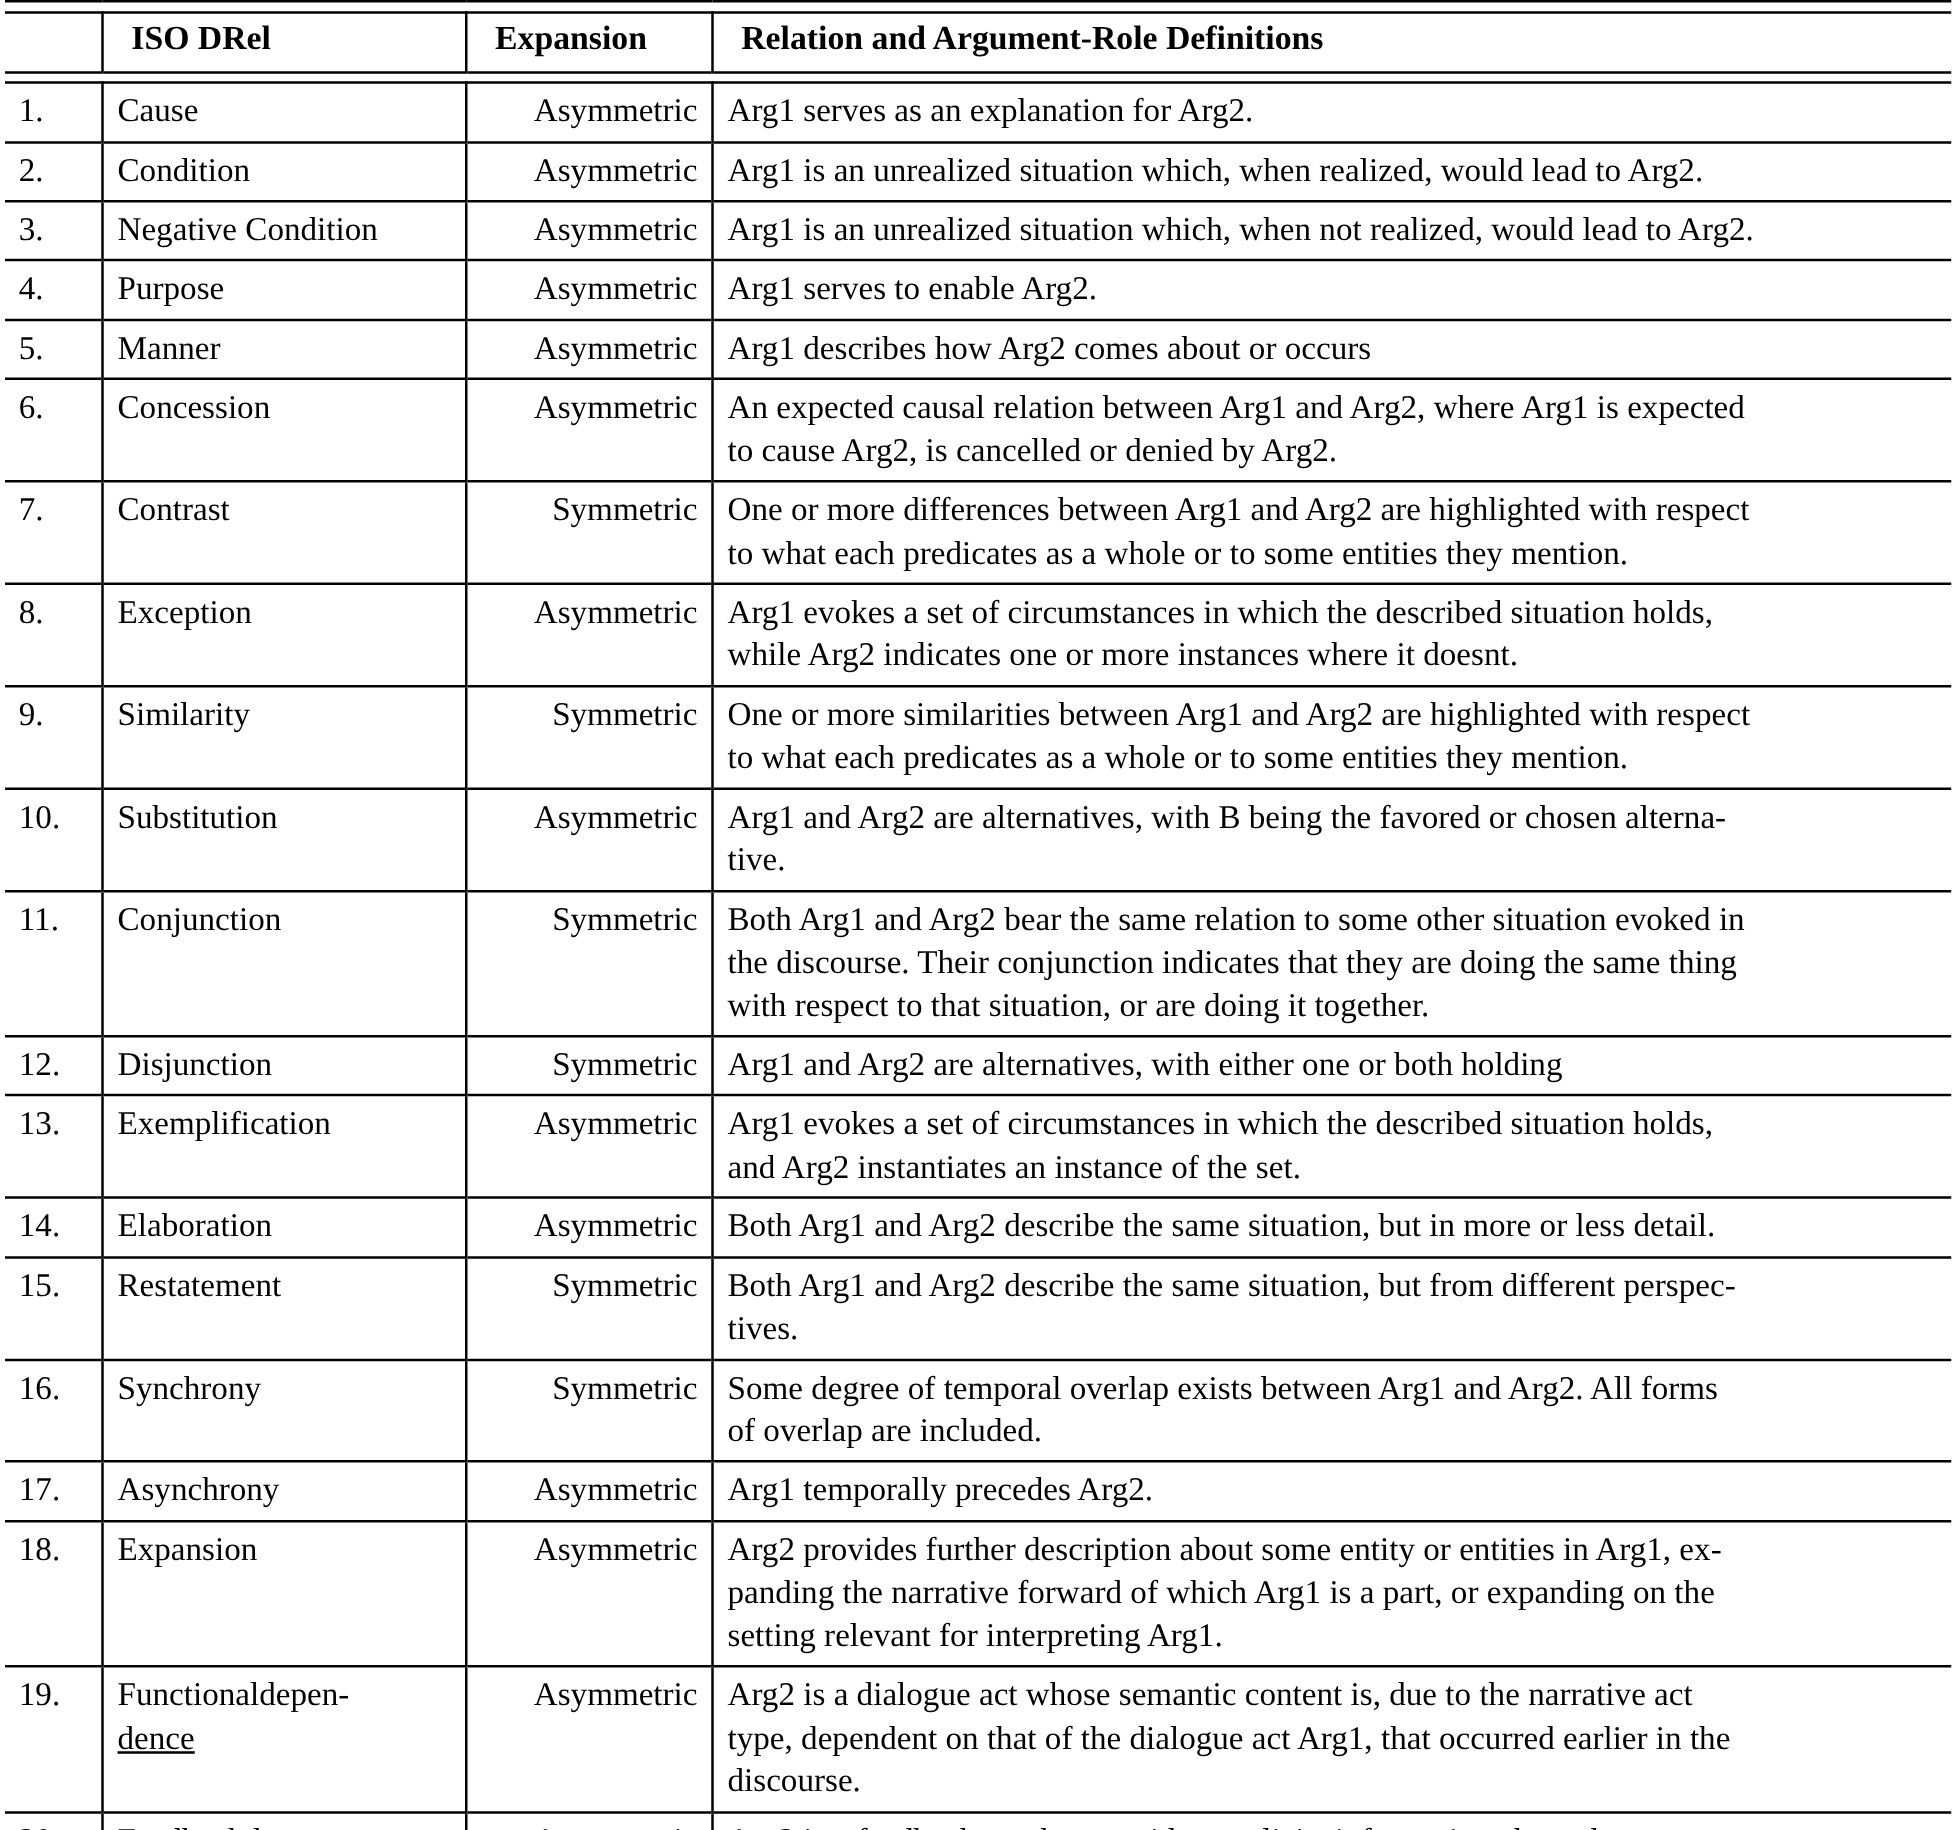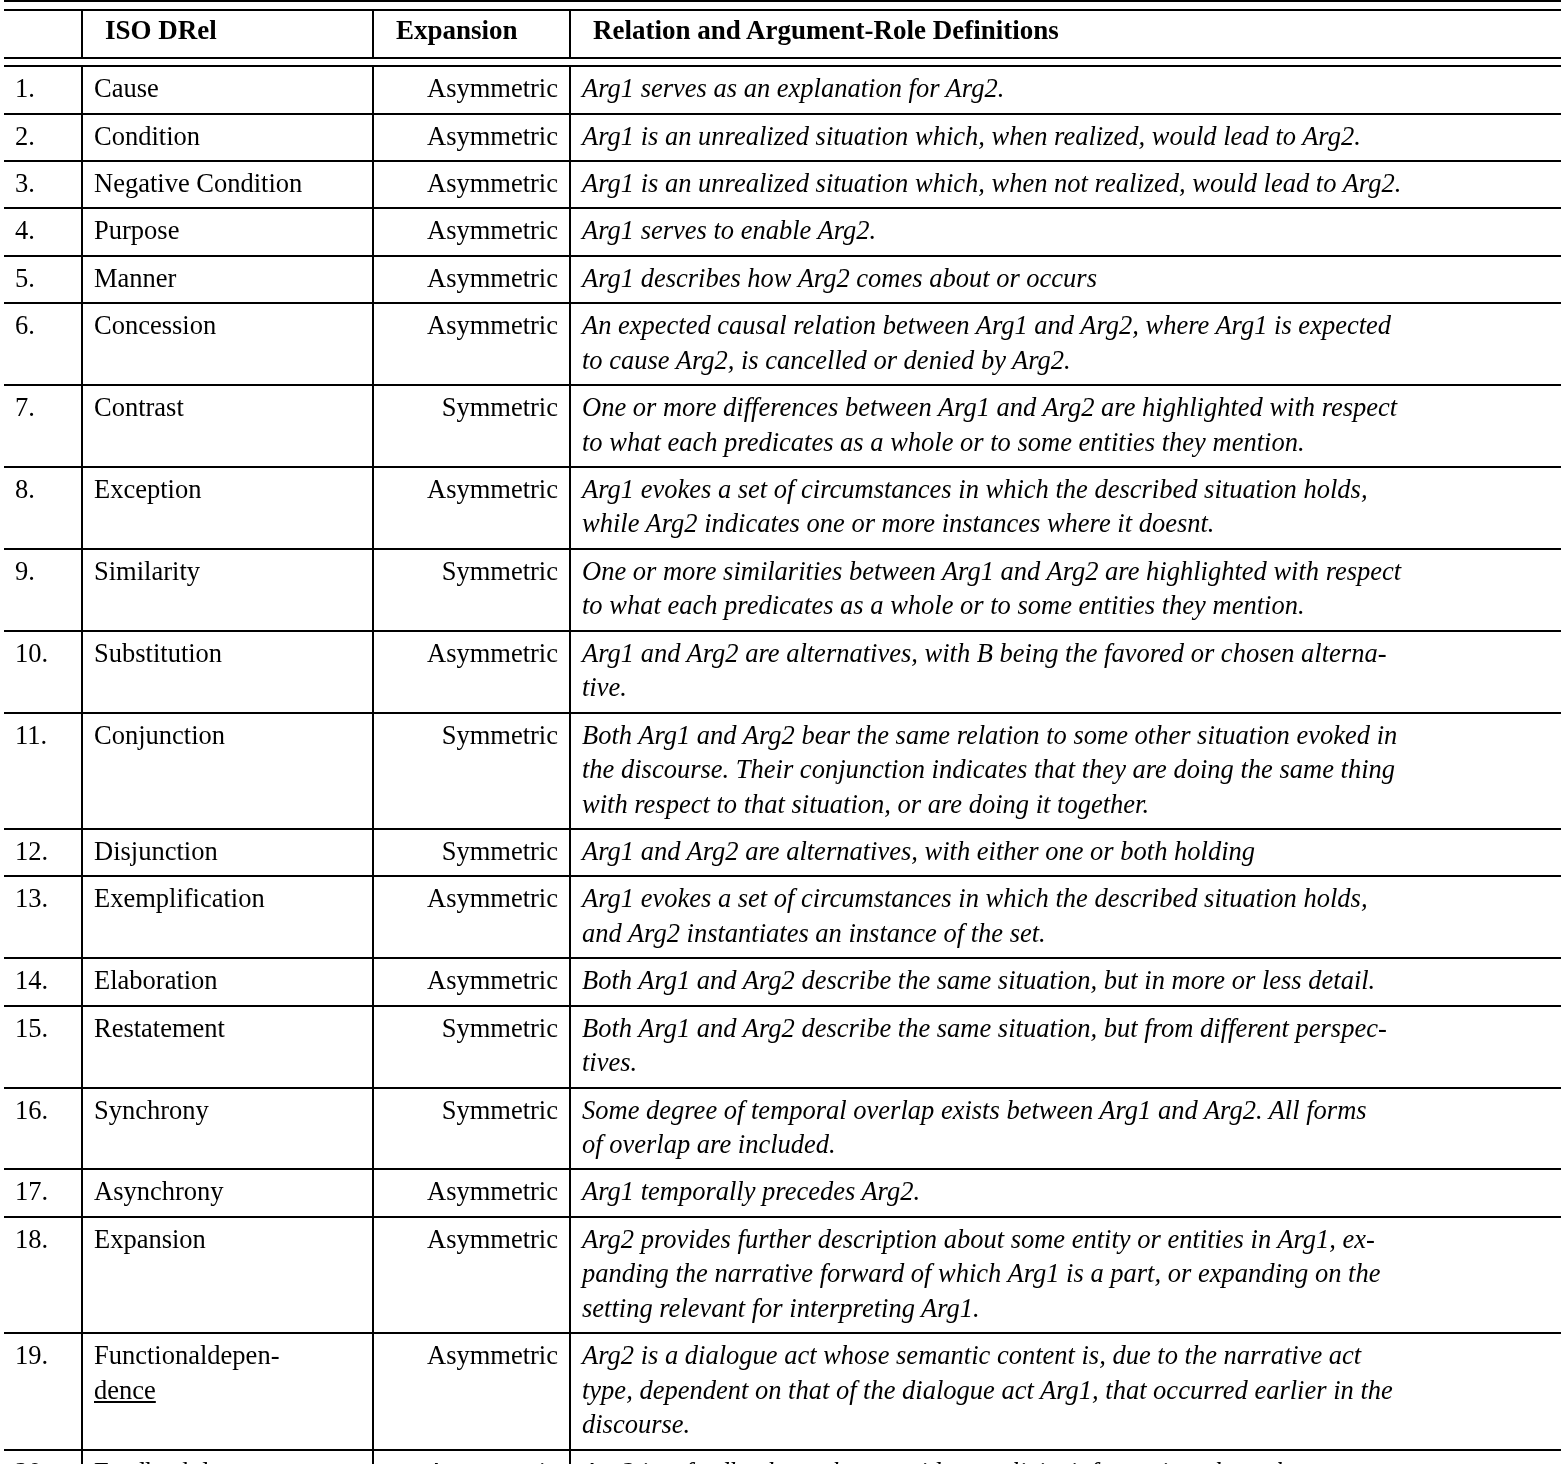--- a/index.html
+++ b/index.html
@@ -91,21 +91,21 @@
   }
   td.col-def {
     text-align: justify;
     text-align-last: left;
     hyphens: manual;
   }
 
   
   tbody tr.data-row { }
 
-  .def-line { display: block; white-space: nowrap; font-style: italic; }
+  .def-line { display: block; white-space: nowrap; }
   .rel-line { display: block; white-space: nowrap; text-decoration: underline; }
   .rel-just { display: flex; white-space: nowrap; }
 </style>
 </head>
 <body>
 
 <div id="table-wrap">
   <table class="iso-table">
     <colgroup>
       <col class="c-num">

